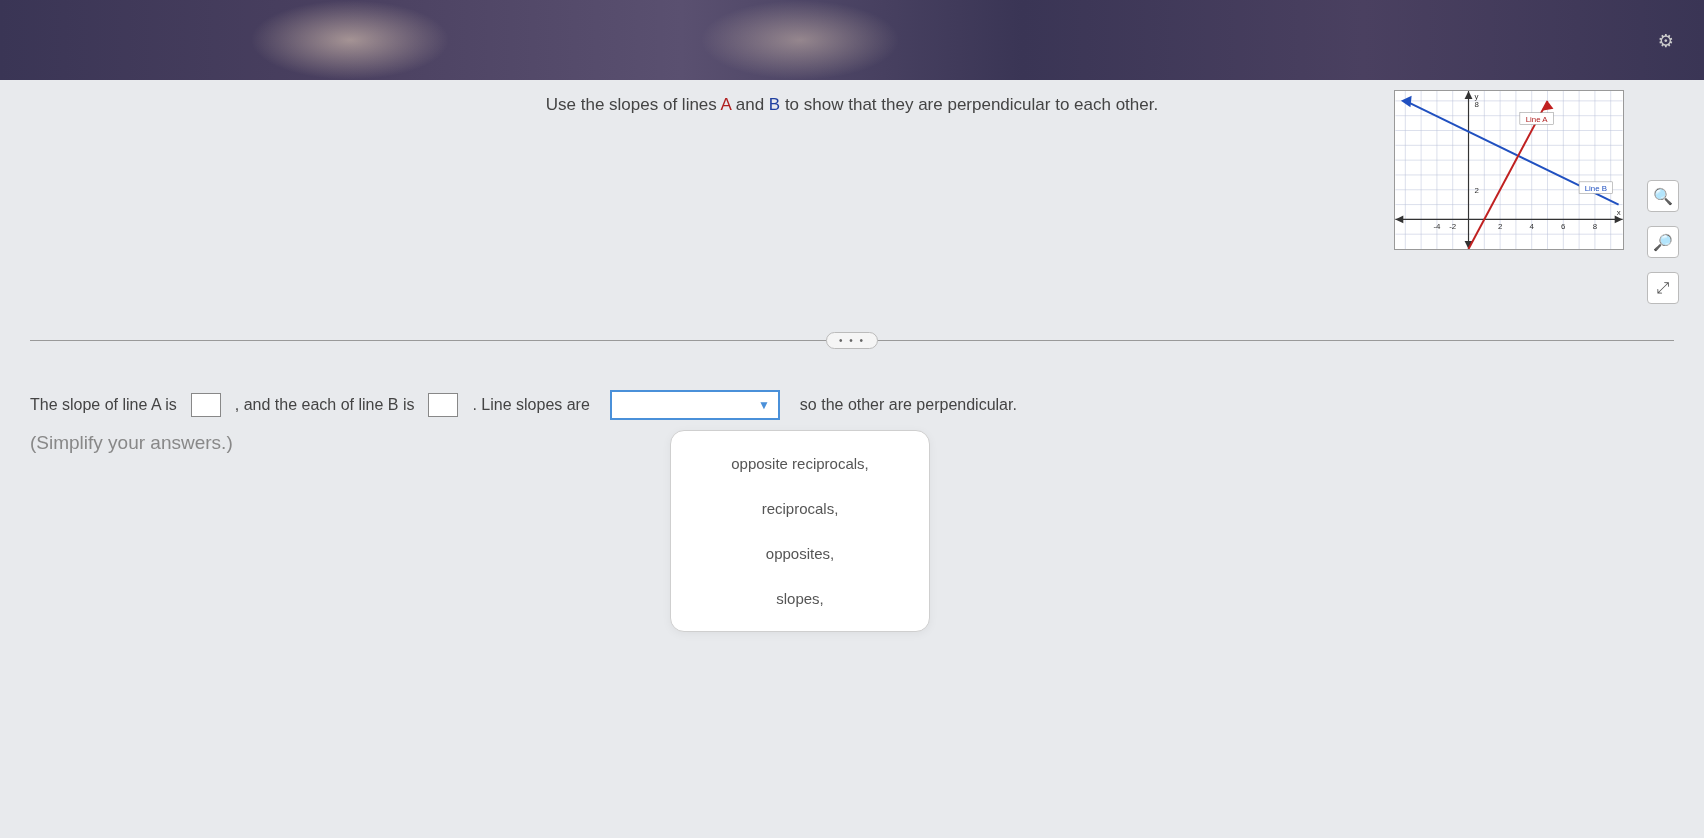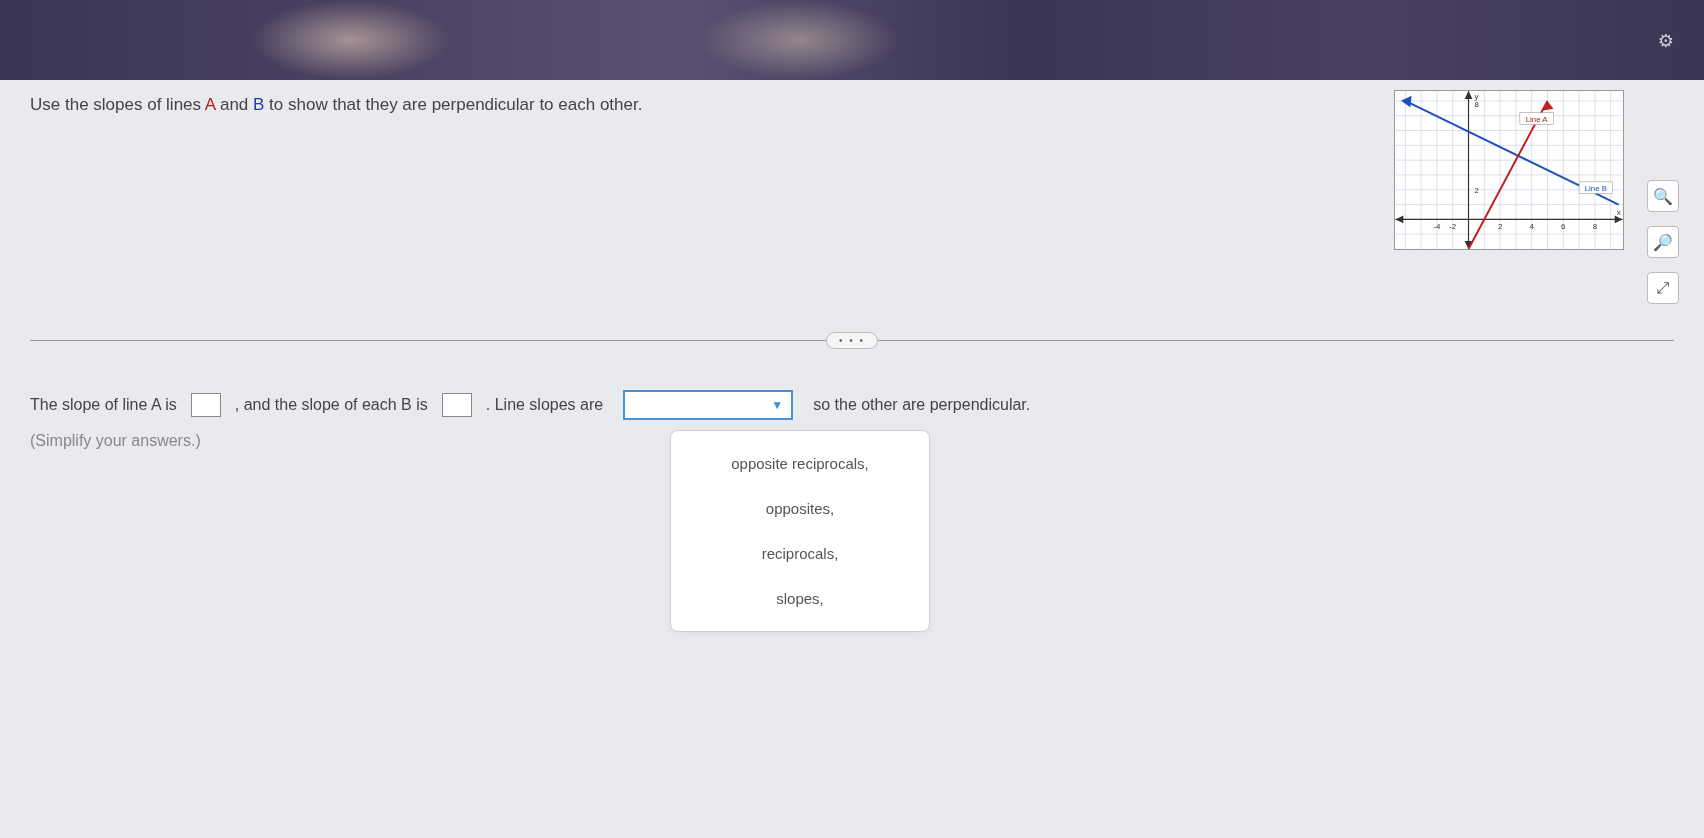--- a/index.html
+++ b/index.html
@@ -2,37 +2,37 @@
 <html><head>
 <meta charset="utf-8">
 <style>
 * { box-sizing: border-box; margin: 0; padding: 0; }
 body { width: 1704px; height: 838px; font-family: Arial, sans-serif; background: #e8eaed; overflow: hidden; position: relative; }
 .header-bar { height: 80px; width: 100%; background: linear-gradient(90deg, #3a3555 0%, #4a4060 20%, #5a5070 40%, #3a3555 60%, #4a4060 80%, #3a3555 100%); position: relative; }
 .header-bar::before { content:''; position:absolute; left:250px; top:0; width:200px; height:80px; background:radial-gradient(ellipse, rgba(255,230,200,0.5), transparent 70%); }
 .header-bar::after { content:''; position:absolute; left:700px; top:0; width:200px; height:80px; background:radial-gradient(ellipse, rgba(255,230,200,0.4), transparent 70%); }
 .gear-icon { position: absolute; right: 30px; top: 30px; color: #ccc; font-size: 18px; }
 .content-area { padding: 15px 30px 0 30px; position: relative; }
-.question-text { font-size: 17px; color: #444; }
+.question-text { font-size: 17px; color: #444; text-align: center; }
 .question-text .line-a { color: #b02020; }
 .question-text .line-b { color: #2040a0; }
 .graph-container { position: absolute; right: 80px; top: 10px; width: 230px; height: 160px; background: #fff; border: 1px solid #999; }
 .graph-svg { width: 100%; height: 100%; }
 .tool-column { position: absolute; right: 25px; top: 100px; display: flex; flex-direction: column; gap: 14px; }
 .tool-btn { width: 32px; height: 32px; background: #fff; border: 1px solid #bbb; border-radius: 4px; display: flex; align-items: center; justify-content: center; font-size: 16px; color: #555; cursor: pointer; }
 .divider-row { position: relative; margin-top: 225px; height: 20px; }
 .divider-row hr { border: none; border-top: 1px solid #999; }
 .ellipsis-pill { position: absolute; left: 50%; top: -8px; transform: translateX(-50%); background: #f5f5f5; border: 1px solid #bbb; border-radius: 10px; padding: 2px 12px; font-size: 10px; color: #666; letter-spacing: 2px; }
 .answer-area { margin-top: 30px; font-size: 16px; color: #444; }
 .answer-line { display: flex; align-items: center; flex-wrap: wrap; gap: 14px; }
 .input-box { width: 30px; height: 24px; border: 1px solid #888; background: #fff; display: inline-block; }
 .dropdown-box { width: 170px; height: 30px; border: 2px solid #4a90d9; background: #fff; display: inline-flex; align-items: center; justify-content: flex-end; padding-right: 8px; margin: 0 6px; cursor: pointer; }
 .dropdown-caret { color: #4a90d9; font-size: 12px; }
-.hint-text { color: #888; margin-top: 12px; font-size: 16px; }
-.dropdown-menu { position: absolute; left: 670px; top: 430px; width: 260px; background: #fff; border: 1px solid #cfcfcf; border-radius: 8px; padding: 10px 8px; box-shadow: 0 2px 10px rgba(0,0,0,0.05); }
+.hint-text { color: #888; margin-top: 12px; font-size: 19px; }
+.dropdown-menu { position: absolute; left: 670px; top: 430px; width: 260px; background: #fff; border: 1px solid #cfcfcf; border-radius: 14px; padding: 10px 8px; box-shadow: 0 2px 10px rgba(0,0,0,0.05); }
 .dropdown-item { text-align: center; padding: 14px 0; font-size: 15px; color: #555; cursor: pointer; }
 </style>
 </head>
 <body>
 
 <div class="header-bar">
   <span class="gear-icon">⚙</span>
 </div>
 
 <div class="content-area">
@@ -119,30 +119,30 @@
 
   <div class="divider-row">
     <hr>
     <div class="ellipsis-pill">• • •</div>
   </div>
 
   <div class="answer-area">
     <div class="answer-line">
       <span>The slope of line A is </span>
       <span class="input-box"></span>
-      <span>, and the slope of each B is </span>
+      <span>, and the each of line B is </span>
       <span class="input-box"></span>
       <span>. Line slopes are </span>
       <span class="dropdown-box">
           <span class="dropdown-caret">▼</span>
         </span>
       <span> so the other are perpendicular.</span>
     </div>
     <div class="hint-text">(Simplify your answers.)</div>
   </div>
 </div>
 
 <div class="dropdown-menu">
   <div class="dropdown-item">opposite reciprocals,</div>
+  <div class="dropdown-item">reciprocals,</div>
   <div class="dropdown-item">opposites,</div>
-  <div class="dropdown-item">reciprocals,</div>
   <div class="dropdown-item">slopes,</div>
 </div>
 
 </body></html>

